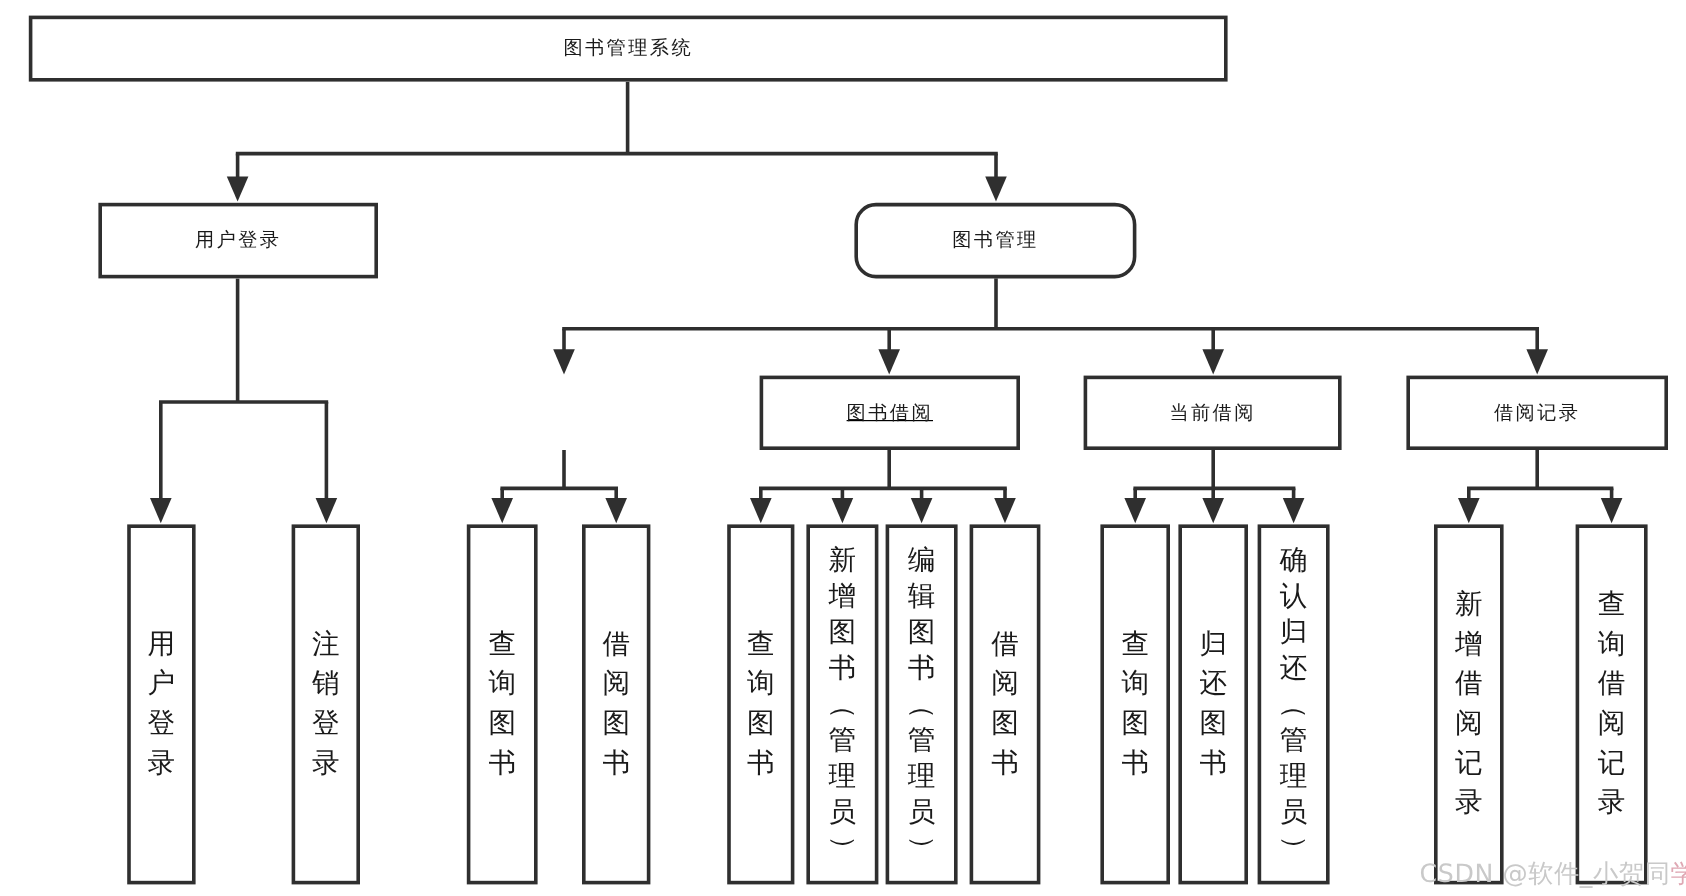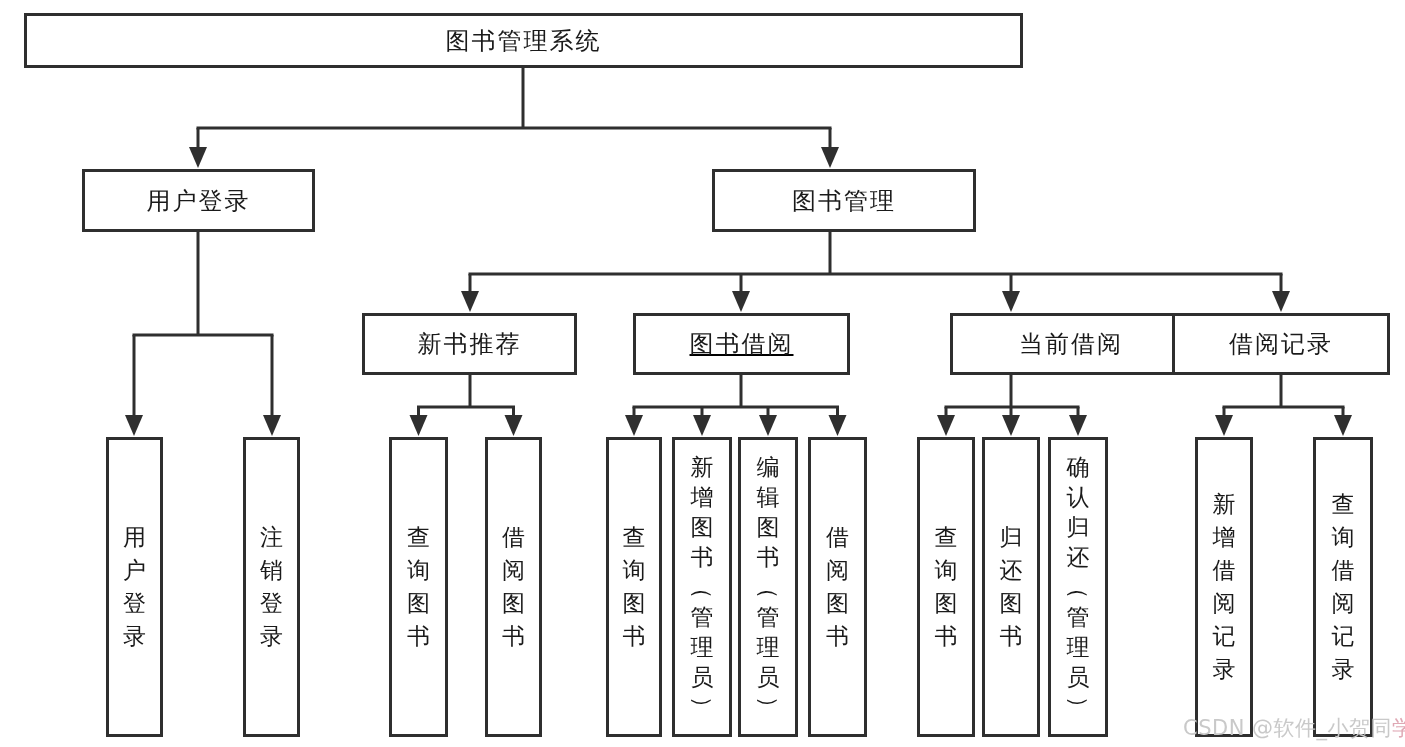--- a/index.html
+++ b/index.html
@@ -15,21 +15,21 @@
   .box {
     position: absolute;
     box-sizing: border-box;
     border: 3px solid #2f2f2f;
     background: #ffffff;
     display: flex;
     align-items: center;
     justify-content: center;
   }
   .h-box span {
-    font-size: 24px;
+    font-size: 16px;
     color: #1a1a1a;
     letter-spacing: 2px;
     white-space: nowrap;
   }
   .v-label {
     display: flex;
     flex-direction: column;
     align-items: center;
     justify-content: center;
     gap: 10px;
@@ -116,31 +116,28 @@
       <polygon points="1334,415 1352,415 1343,436" fill="#2f2f2f"></polygon>
     </svg>
 
   <div class="box h-box" style="left:24px; top:13px; width:999px; height:55px;">
     <span>图书管理系统</span>
   </div>
 
   <div class="box h-box" style="left:82px; top:169px; width:233px; height:63px;font-family:Liberation Mono, monospace;">
     <span>用户登录</span>
   </div>
-  <div class="box h-box" style="left:712px; top:169px; width:264px; height:63px;">
+  <div class="box h-box" style="left:712px; top:169px; width:235px; height:63px;border-radius:18px;">
     <span>图书管理</span>
   </div>
 
-  <div class="box h-box" style="left:362px; top:313px; width:215px; height:62px;">
-    <span>新书推荐</span>
-  </div>
   <div class="box h-box" style="left:633px; top:313px; width:217px; height:62px;text-decoration:underline;">
     <span>图书借阅</span>
   </div>
-  <div class="box h-box" style="left:903px; top:313px; width:242px; height:62px;margin-left:47px;">
+  <div class="box h-box" style="left:903px; top:313px; width:215px; height:62px;">
     <span>当前借阅</span>
   </div>
   <div class="box h-box" style="left:1172px; top:313px; width:218px; height:62px;text-align:center;">
     <span>借阅记录</span>
   </div>
 
   <div class="box" style="left:106px; top:437px; width:57px; height:300px;">
     <div class="v-label">
         <span>用</span>
         <span>户</span>

